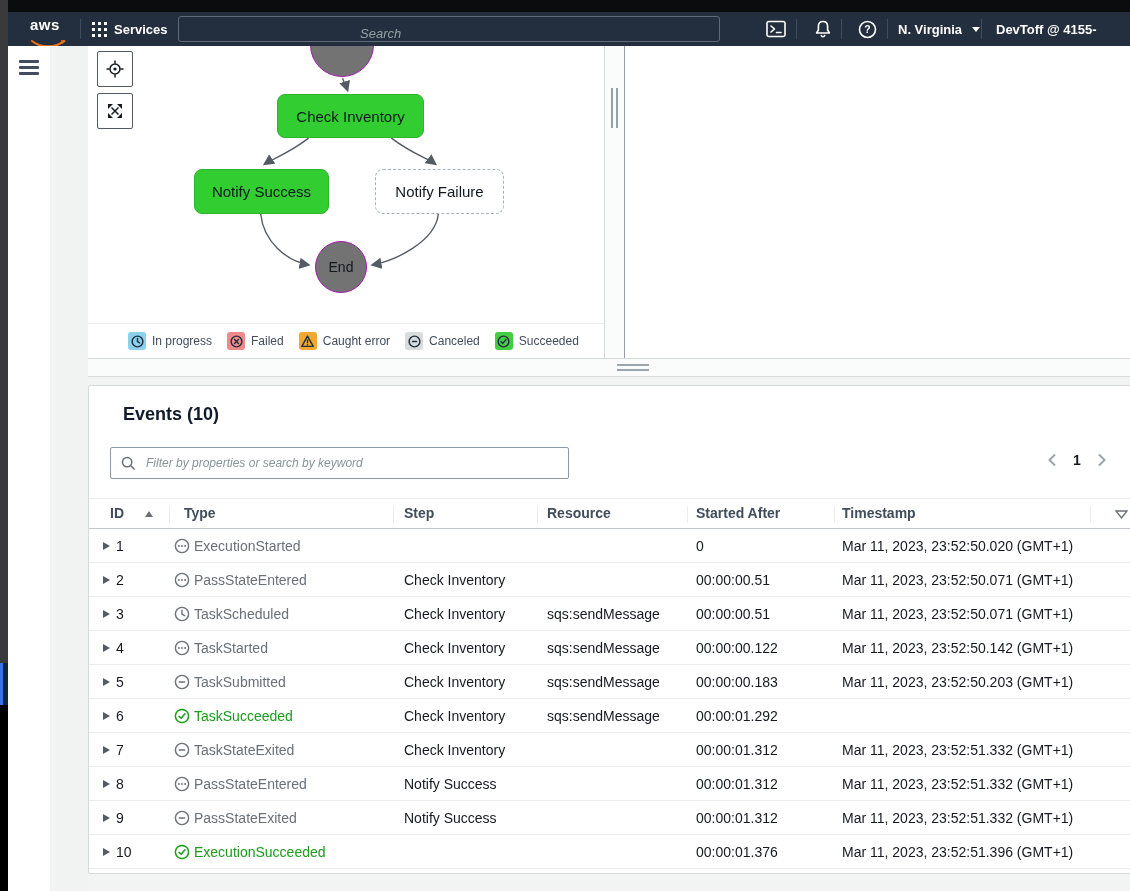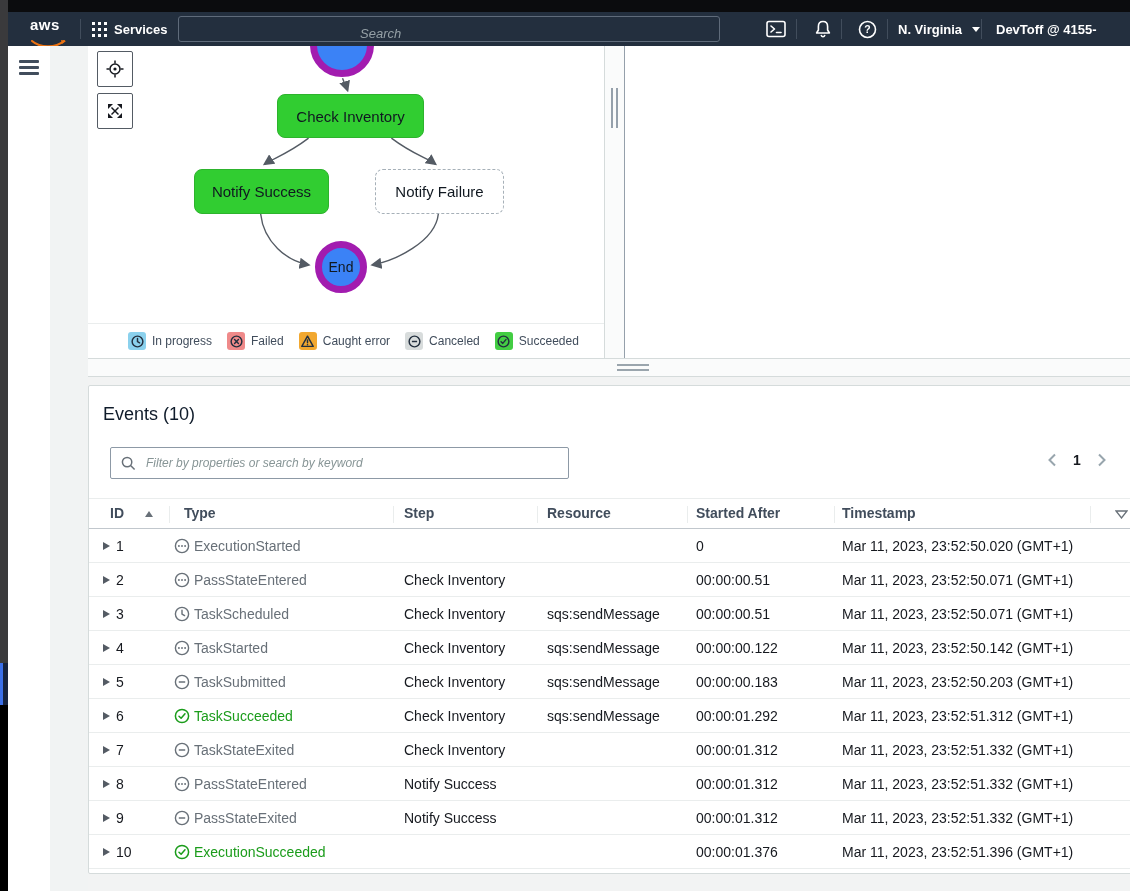--- a/index.html
+++ b/index.html
@@ -39,21 +39,21 @@
   .gutter{position:absolute;left:50px;top:46px;width:38px;height:845px;background:#f1f3f3;}
 
   
   .graph-panel{position:absolute;left:88px;top:46px;width:517px;height:312px;background:#fff;border-right:1px solid #d5dbdb;overflow:hidden;}
   .graph-btn{position:absolute;left:9px;width:36px;height:36px;background:#fff;border:1px solid #545b64;border-radius:2px;display:flex;align-items:center;justify-content:center;cursor:pointer;padding:0;}
   .graph-btn.center{top:5px;} .graph-btn.fit{top:47px;}
   .edges-svg{position:absolute;left:0;top:0;width:100%;height:100%;}
   .node{position:absolute;display:flex;align-items:center;justify-content:center;font-size:15px;color:#101820;cursor:pointer;}
   .node.green{background:#31cd31;border:1px solid #2db32d;border-radius:8px;}
   .node.dashed{background:#fff;border:1.5px dashed #a6b0b8;border-radius:8px;}
-  .node.circle{background:#3b82f6;border:7px solid #a21caf;border-radius:50%;}
+  .node.circle{background:#737373;border:1px solid #a21caf;border-radius:50%;}
   .n-start{left:222px;top:-33px;width:64px;height:64px;}
   .n-check{left:189px;top:48px;width:147px;height:44px;}
   .n-success{left:106px;top:123px;width:135px;height:45px;}
   .n-failure{left:287px;top:123px;width:129px;height:45px;}
   .n-end{left:227px;top:195px;width:52px;height:52px;font-size:14px;}
   .legend{position:absolute;left:0;bottom:0;width:100%;height:35px;border-top:1px solid #eaeded;display:flex;align-items:center;padding-left:40px;gap:15px;background:#fff;}
   .legend-item{display:flex;align-items:center;gap:6px;}
   .legend-swatch{width:18px;height:18px;border-radius:3px;display:flex;align-items:center;justify-content:center;color:#232f3e;}
   .legend-label{font-size:12px;color:#414d5c;}
 
@@ -61,21 +61,21 @@
   .v-splitter{position:absolute;left:605px;top:46px;width:20px;height:312px;background:#fafbfb;border-right:1px solid #95a0ab;cursor:col-resize;}
   .grip-v{position:absolute;left:6px;top:42px;width:7px;height:40px;border-left:2px solid #95a0ab;border-right:2px solid #95a0ab;}
   .right-panel{position:absolute;left:625px;top:46px;width:505px;height:312px;background:#fff;}
   .h-splitter{position:absolute;left:88px;top:358px;width:1042px;height:19px;background:#fafbfb;border-top:1px solid #d5dbdb;border-bottom:1px solid #d5dbdb;cursor:row-resize;}
   .grip-h{position:absolute;left:529px;top:5px;width:32px;}
   .grip-h span{display:block;height:2px;background:#9aa5ad;margin-bottom:3px;}
 
   
   .events-area{position:absolute;left:88px;top:377px;width:1042px;height:514px;background:#f2f3f3;}
   .events-card{position:absolute;left:0;top:8px;width:1050px;height:489px;background:#fff;border:1px solid #d5dbdb;border-radius:2px;}
-  .events-title{position:absolute;left:14px;top:18px;font-size:18px;font-weight:normal;color:#0f1b2a;}
+  .events-title{position:absolute;left:34px;top:18px;font-size:18px;font-weight:bold;color:#0f1b2a;}
   .filter-input{position:absolute;top:61px;height:32px;border:1px solid #8d99a6;border-radius:2px;background:#fff;display:flex;align-items:center;padding:0 10px;gap:8px;}
   .filter-input input{flex:1;border:none;outline:none;font-size:12px;font-style:italic;color:#0f172a;background:transparent;}
   .filter-input input::placeholder{color:#879596;font-style:italic;}
   .f-search{left:21px;width:459px;}
   .f-date{left:492px;width:272px;}
   .pager{position:absolute;left:958px;top:66px;display:flex;align-items:center;gap:16px;}
   .pager .pg-btn{background:none;border:none;padding:0;cursor:pointer;display:flex;align-items:center;}
   .pager .pg-num{font-size:14px;font-weight:bold;color:#16191f;}
 
   .tbl-header{position:absolute;left:0;top:112px;width:100%;height:31px;border-top:1px solid #eaeded;border-bottom:1px solid #c1c7cd;}
@@ -413,21 +413,20 @@
             <span class="caret"></span>
             <span class="cell c-id">6</span>
             <span class="cell c-icon" style="color: rgb(27, 156, 27);"><svg width="16" height="16" viewBox="0 0 16 16">
                 <circle cx="8" cy="8" r="6.6" fill="none" stroke="currentColor" stroke-width="1.5"></circle>
                 <polyline points="5,8.3 7.1,10.3 11,5.7" fill="none" stroke="currentColor" stroke-width="1.5" stroke-linecap="round" stroke-linejoin="round"></polyline>
               </svg></span>
             <span class="cell c-type success">TaskSucceeded</span>
             <span class="cell c-step">Check Inventory</span>
             <span class="cell c-res">sqs:sendMessage</span>
             <span class="cell c-start">00:00:01.292</span>
-            <span class="cell c-ts">Mar 11, 2023, 23:52:51.312 (GMT+1)</span>
           </div>
           <div class="ev-row">
             <span class="caret"></span>
             <span class="cell c-id">7</span>
             <span class="cell c-icon" style="color: rgb(104, 112, 120);"><svg width="16" height="16" viewBox="0 0 16 16">
                 <circle cx="8" cy="8" r="6.6" fill="none" stroke="currentColor" stroke-width="1.4"></circle>
                 <line x1="4.8" y1="8" x2="11.2" y2="8" stroke="currentColor" stroke-width="1.5"></line>
               </svg></span>
             <span class="cell c-type">TaskStateExited</span>
             <span class="cell c-step">Check Inventory</span>

